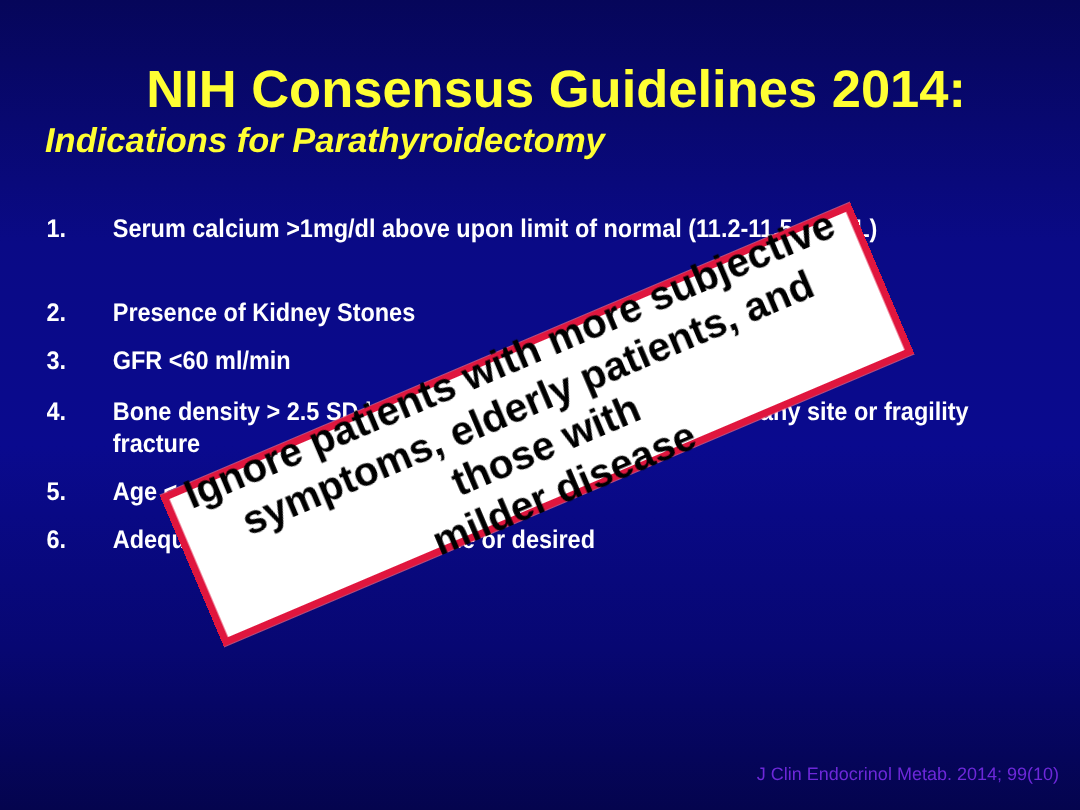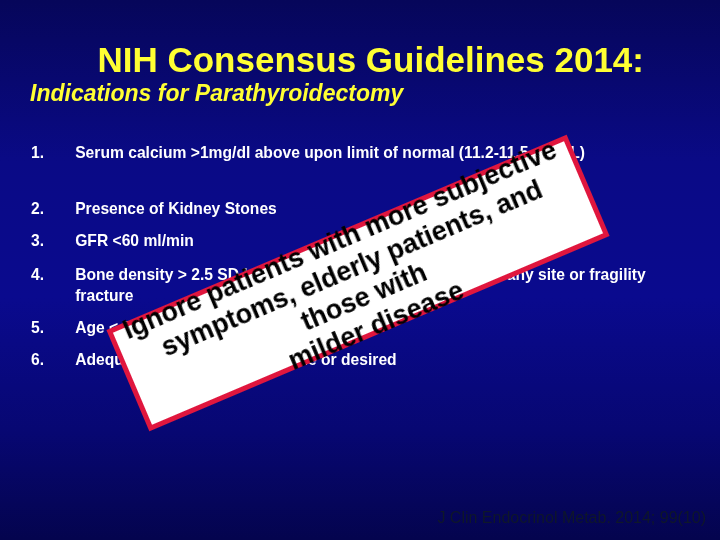--- a/index.html
+++ b/index.html
@@ -12,21 +12,21 @@
     font-size:23px;font-weight:bold;font-style:italic;padding-left:30px;box-sizing:border-box;}
   .list{position:absolute;left:31px;top:142px;width:670px;color:#ffffff;font-weight:bold;font-size:17px;
     transform:scaleX(0.92);transform-origin:left top;}
   .item{position:absolute;left:0;width:720px;line-height:21px;}
   .num{position:absolute;left:0;}
   .txt{position:absolute;left:48px;width:660px;}
   .stamp{position:absolute;left:108px;top:228px;width:500px;height:110px;background:#ffffff;
     border:5px solid #e0163e;transform:rotate(-23deg);transform-origin:center center;
     display:flex;flex-direction:column;align-items:center;justify-content:center;
     color:#000;font-weight:bold;font-size:27px;line-height:31px;text-align:center;box-sizing:border-box;}
-  .cite{position:absolute;right:14px;top:509px;color:#0f172a;font-size:16px;}
+  .cite{position:absolute;right:14px;top:509px;color:#6d28d9;font-size:12px;}
 </style>
 </head>
 <body>
 
 <div class="title">NIH Consensus Guidelines 2014:</div>
 <div class="subtitle">Indications for Parathyroidectomy</div>
 
 <div class="list">
   <div class="item" style="top:0px">
     <span class="num">1.</span>

